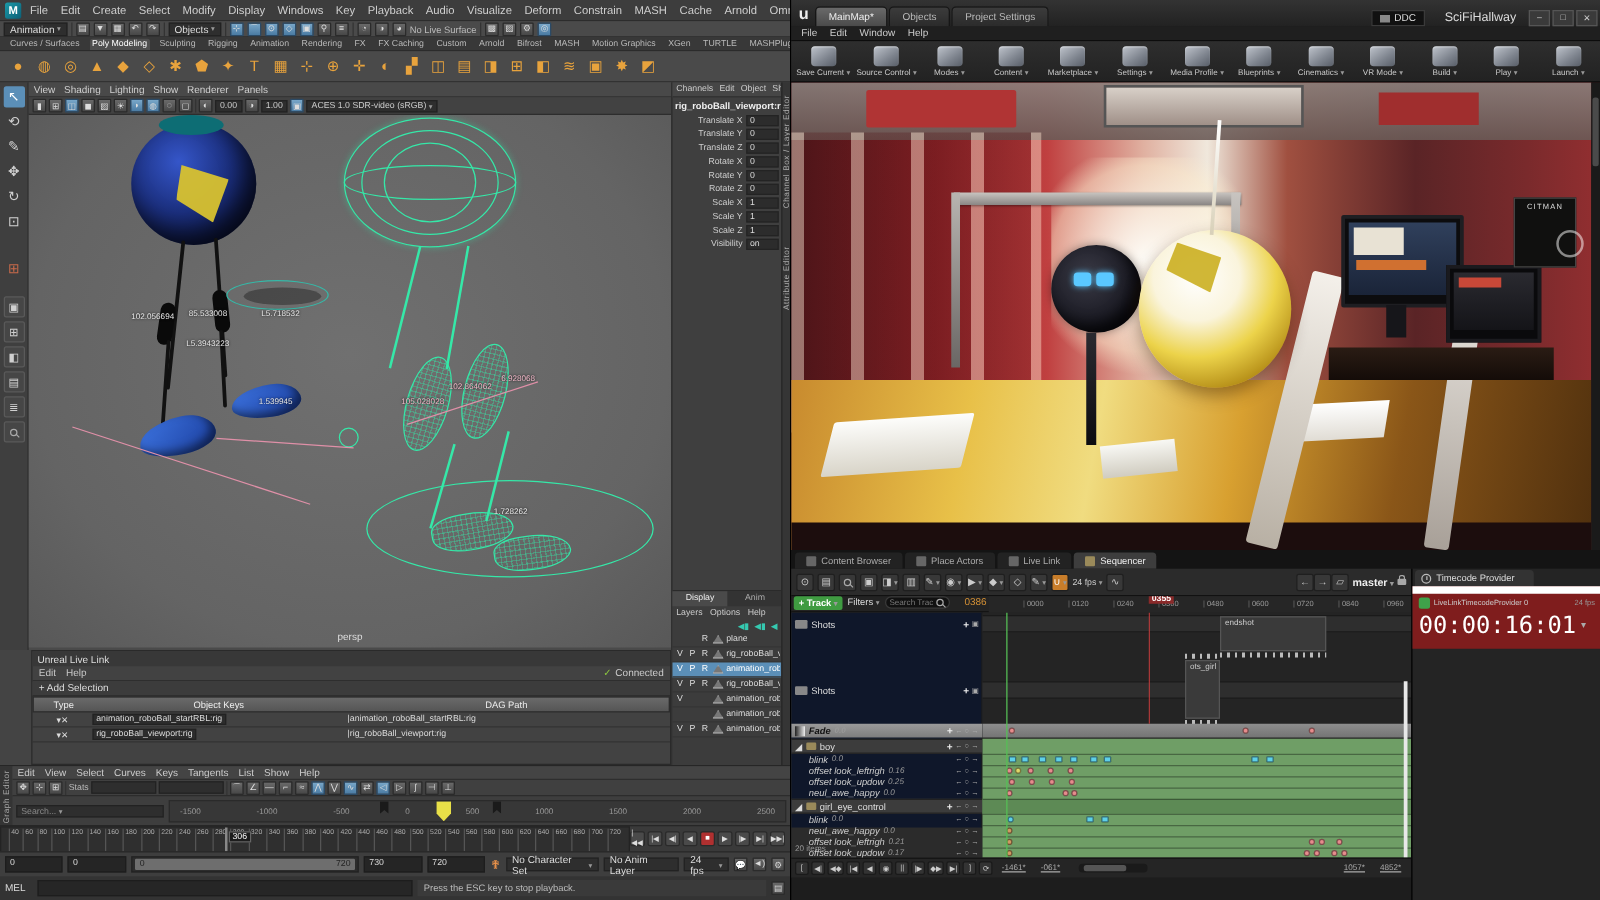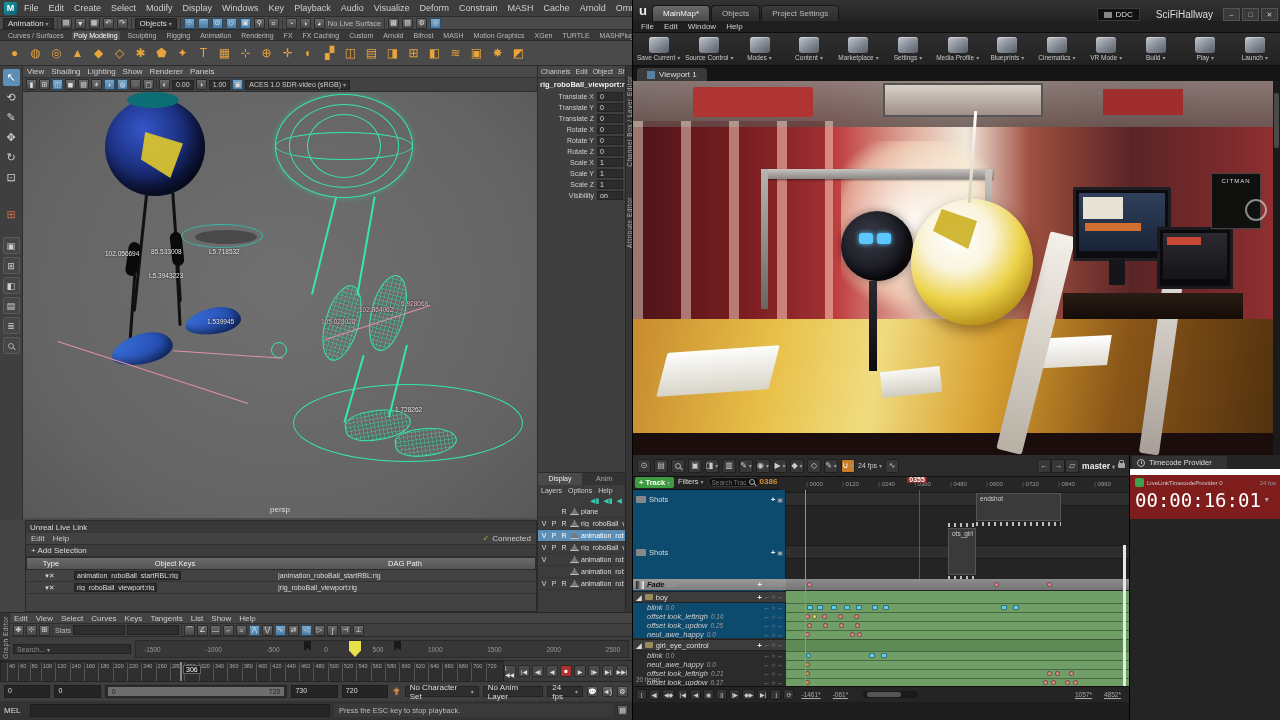--- a/index.html
+++ b/index.html
@@ -153,27 +153,27 @@
   .u-btab.on{background:#3d3d3d;color:#eee}
   .u-btab .bi{width:8px;height:8px;background:#666;border-radius:1px}
   
   .seq-tools{height:22px;background:#2b2b2b;border-bottom:1px solid #111;display:flex;align-items:center;gap:3px;padding:0 4px}
   .qi{width:14px;height:14px;background:#383838;border:1px solid #1f1f1f;border-radius:2px;color:#ccc;font-size:8px;display:flex;align-items:center;justify-content:center;flex:none}
   .qi.orange{background:#c87d2a;color:#fff}
   .seq-row2{height:13px;display:flex;align-items:flex-start;background:#232323;border-bottom:1px solid #101010}
   .trackbtn{height:11px;background:#3f9b41;color:#fff;font-size:7.5px;font-weight:bold;display:flex;align-items:center;padding:0 4px;border-radius:2px;margin-left:2px}
   .filters{font-size:7.5px;color:#ddd;margin-left:4px}
   .seq-search{width:52px;height:10px;background:#111;border:1px solid #3a3a3a;border-radius:5px;color:#777;font-size:6.5px;display:flex;align-items:center;padding:0 3px;gap:2px;margin-left:4px}
-  .seq-frame{color:#d49035;font-size:8px;font-weight:bold;margin-left:0}
+  .seq-frame{color:#d49035;font-size:8px;font-weight:normal;margin-left:12px}
   .seq-ruler{position:relative;flex:1;height:13px;margin-left:2px;background:#262626;display:flex;align-items:center;padding-left:27px;overflow:hidden}
   .seq-ruler .rt{width:36px;font-size:6px;color:#999;flex:none}
   .seq-ruler .rt::before{content:"| ";color:#777}
   .playhead-lbl{position:absolute;left:128px;top:-1px;color:#fff;background:#8a2a2a;font-size:7px;font-weight:bold;padding:0 2px;z-index:3}
   .seq-body{position:relative;height:196px;background:#2b2b2b;overflow:hidden}
-  .outliner{position:absolute;left:0;top:0;width:153px;height:148px;background:#0c4a6e;border-right:1px solid #1c1c1c}
+  .outliner{position:absolute;left:0;top:0;width:153px;height:172px;background:#0f172a;border-right:1px solid #1c1c1c}
   .so{position:absolute;left:0;width:153px;display:flex;align-items:center;gap:3px;padding:0 3px;color:#ddd;font-size:7.5px}
   .so .val{color:#999;font-size:6.5px;width:20px;flex:none}
   .so .ctl{margin-left:auto;color:#aaa;font-size:6px;display:flex;gap:2px;align-items:center}
   .so .plus{color:#eee;font-weight:bold;font-size:8px}
   .so.hdr{background:#3c3c3c;border-top:1px solid #222;border-bottom:1px solid #222}
   .so.fade{background:linear-gradient(#9a9a9a,#7e7e7e);color:#111;font-style:italic;font-weight:bold}
   .so .filmicon{width:10px;height:7px;background:#888;border-radius:1px;position:relative;flex:none}
   .so .foldicon{width:8px;height:6px;background:#9a8a5a;border-radius:1px;flex:none}
   .so.child{font-style:italic;color:#ccc}
   .items-count{position:absolute;left:3px;top:186px;font-size:6.5px;color:#999}
@@ -804,26 +804,20 @@
         <div class="u-tool">
         <div class="ticon"></div>
         <div class="tlabel car">Play</div>
       </div>
         <div class="u-tool">
         <div class="ticon"></div>
         <div class="tlabel car">Launch</div>
       </div>
       </div>
 
-    <div class="u-vptab">
-      <div class="t">
-          <span class="bi" style="width:8px;height:8px;background:#5a7ea0;display:inline-block"></span>
-          <span>Viewport 1</span>
-        </div>
-    </div>
 
     <div class="u-viewport">
       <div class="sc" style="left:0;top:0;width:640px;height:374px;background:linear-gradient(90deg,#4a181c 0%,#8a2428 18%,#c04040 32%,#e0b0a0 44%,#f0e8dc 52%,#a05040 62%,#5a2426 78%,#7a2a2c 92%,#902e30 100%)"></div>
       <div class="sc" style="left:0;top:0;width:640px;height:46px;background:linear-gradient(#8a807c,#6a5a56);opacity:.9"></div>
       <div class="sc" style="left:60px;top:6px;width:120px;height:30px;background:#b03434;border-radius:2px"></div>
       <div class="sc" style="left:250px;top:2px;width:160px;height:34px;background:linear-gradient(#d8d0c8,#a09088);border:2px solid #555"></div>
       <div class="sc" style="left:470px;top:8px;width:80px;height:26px;background:#a02e2e"></div>
       <div class="sc" style="left:0;top:40px;width:200px;height:240px;background:repeating-linear-gradient(90deg,rgba(255,230,210,.45) 0 10px,rgba(80,10,14,.25) 10px 48px)"></div>
       <div class="sc" style="left:208px;top:60px;width:150px;height:180px;background:radial-gradient(circle at 50% 45%,rgba(255,255,250,.95),rgba(255,240,210,.5) 60%,transparent 75%)"></div>
       <div class="sc" style="left:130px;top:88px;width:230px;height:10px;background:linear-gradient(#c8c4c0,#8a8684);box-shadow:0 1px 2px rgba(0,0,0,.5)"></div>

